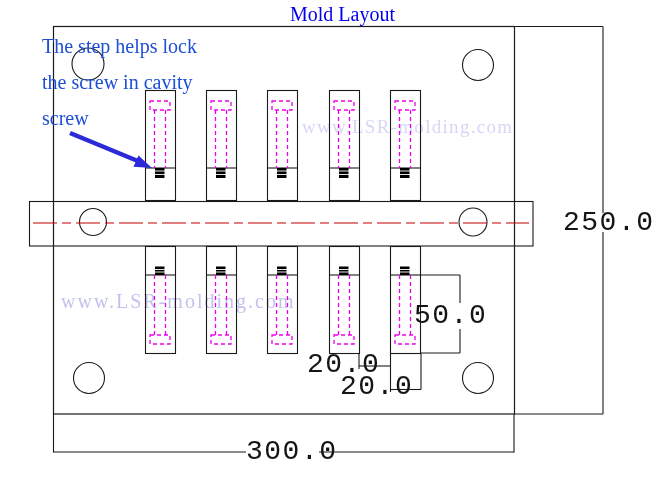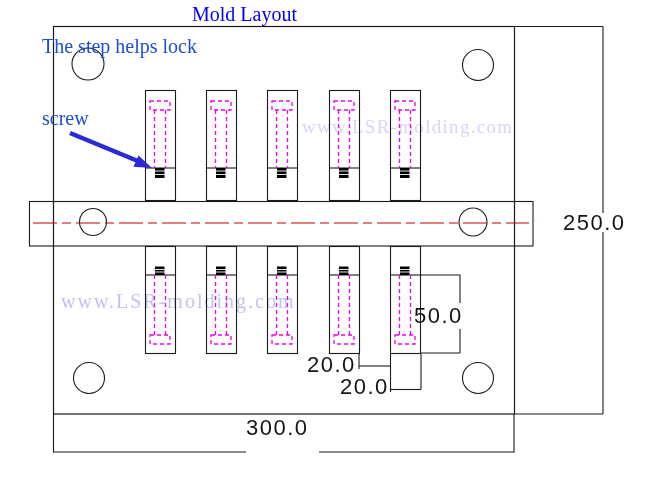--- a/index.html
+++ b/index.html
@@ -2,35 +2,35 @@
 <html><head>
 <meta charset="utf-8">
 <style>
   html,body{margin:0;padding:0;background:#ffffff;}
   #canvas{
     position:relative;width:661px;height:479px;background:#ffffff;overflow:hidden;
     font-family:"Liberation Serif", serif;
   }
   .abs{position:absolute;}
   .title{
-    left:192px;top:3px;width:212px;text-align:left;
+    left:183px;top:3px;width:212px;text-align:right;
     font-size:20px;color:#0000ee;white-space:nowrap;
   }
   .note{
     left:20px;width:200px;font-size:20px;color:#1d4ed8;white-space:nowrap;margin-left:22px;
   }
   .wm{
     color:#c9c9f2;font-size:19px;white-space:nowrap;letter-spacing:1.3px;
     z-index:1;user-select:none;
   }
   .wm-top{left:302px;top:116px;color:#d6d6f7;}
   .wm-bottom{left:61px;top:290px;font-size:20px;letter-spacing:2px;color:#c2c2ee;}
   .dim{
-    font-family:Liberation Sans, sans-serif;
-    font-size:22px;color:#151515;letter-spacing:1.5px;white-space:nowrap;
+    font-family:Liberation Mono, monospace;
+    font-size:28px;color:#151515;letter-spacing:1.5px;white-space:nowrap;
     z-index:3;line-height:21px;
   }
   #drawing{position:absolute;left:0;top:0;z-index:2;}
   .text-layer{z-index:3;}
 </style>
 </head>
 <body>
 
 <div id="canvas">
 
@@ -132,21 +132,22 @@
 
     <g>
       <line x1="70" y1="133" x2="139" y2="161.5" stroke="#2a2ad8" stroke-width="4.5"></line>
       <polygon points="152,168 133.5,166.8 138.5,155.5" fill="#2a2ad8"></polygon>
     </g>
   </svg>
 
   <div class="abs title text-layer">Mold Layout</div>
 
   <div class="abs note text-layer" style="top:35px;">The step helps lock</div>
+  <div class="abs note text-layer" style="top:71px;">the screw in cavity</div>
   <div class="abs note text-layer" style="top:107px;">screw</div>
 
   <div class="abs dim" style="left:563px;top:212px;">250.0</div>
-  <div class="abs dim" style="left:246px;top:417px;">300.0</div>
+  <div class="abs dim" style="left:246px;top:441px;">300.0</div>
   <div class="abs dim" style="left:414px;top:305px;">50.0</div>
   <div class="abs dim" style="left:307px;top:354px;">20.0</div>
   <div class="abs dim" style="left:340px;top:376px;">20.0</div>
 
 </div>
 
 </body></html>

